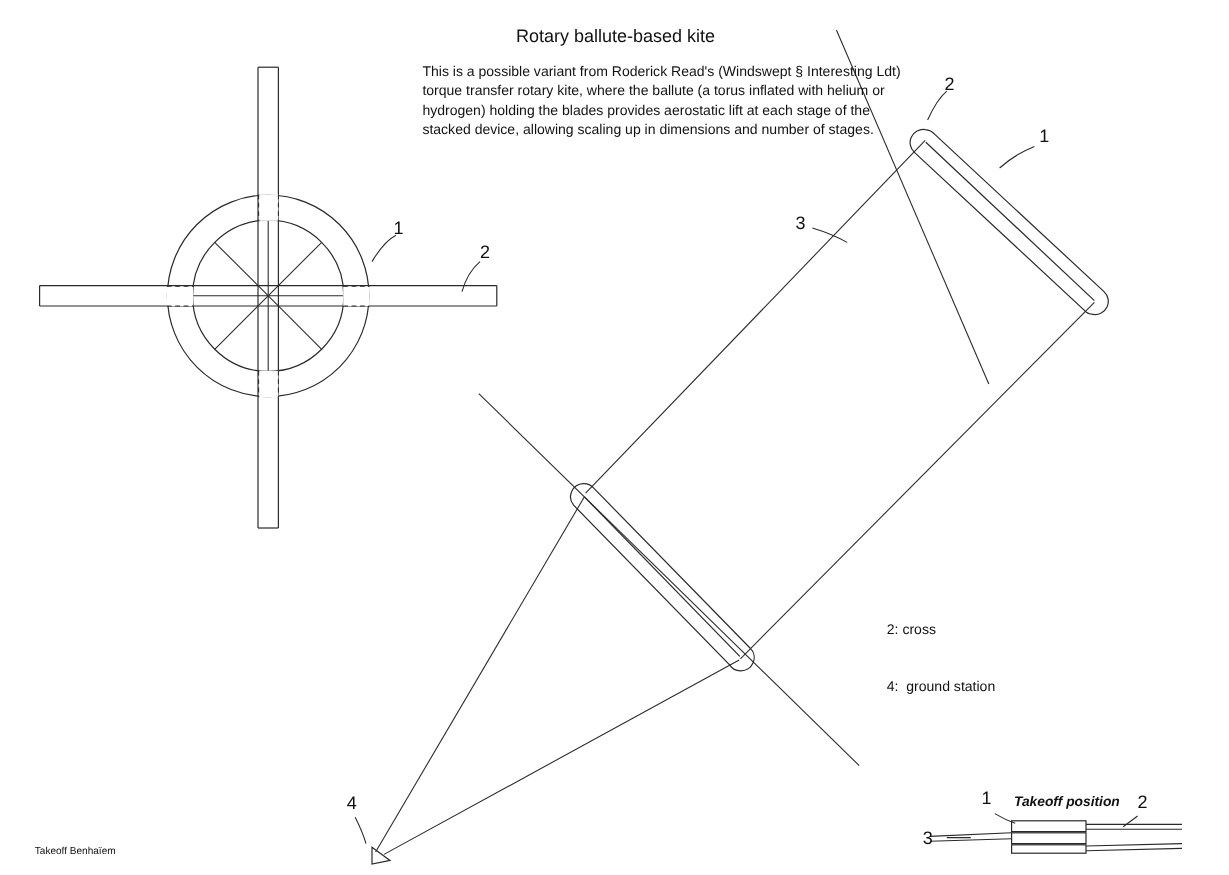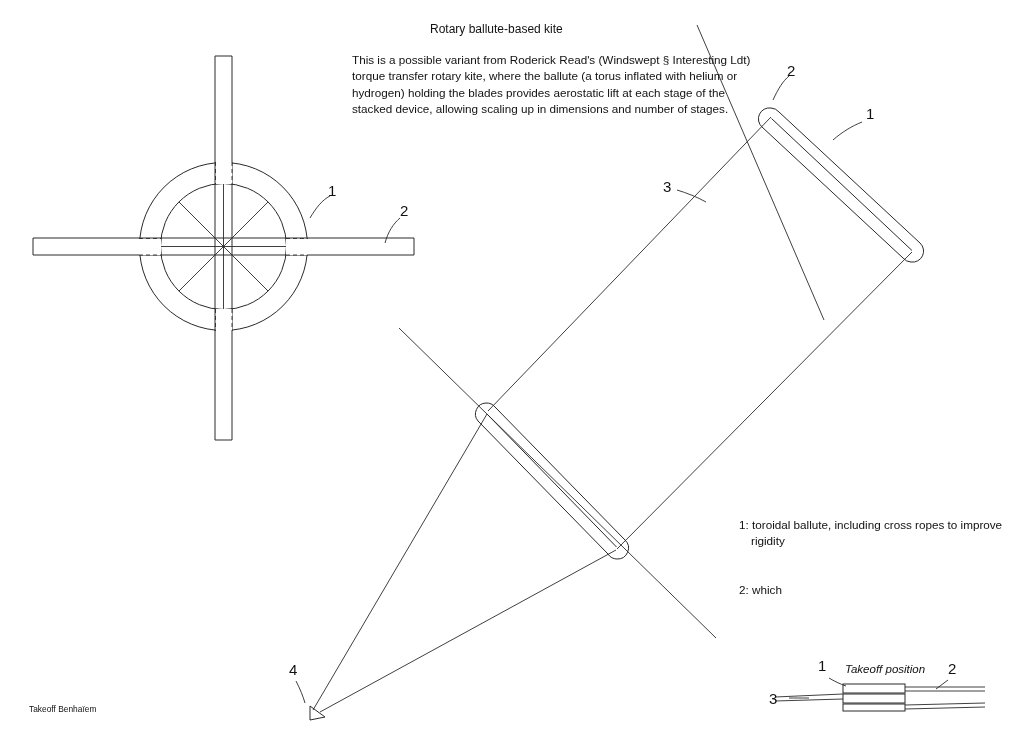--- a/index.html
+++ b/index.html
@@ -21,21 +21,21 @@
     width: 1024px;
     height: 729px;
   }
   .txt {
     position: absolute;
     white-space: pre-wrap;
   }
   #title {
     left: 430px;
     top: 22px;
-    font-size: 12px;
+    font-size: 15px;
     color: #111;
   }
   #intro {
     left: 307px;
     top: 52px;
     width: 400px;
     font-size: 11.7px;
     line-height: 16.3px;
     color: #111;
     margin-left: 45px;
@@ -68,20 +68,21 @@
     font-size: 15px;
     color: #111;
   }
   #takeoff-label {
     position: absolute;
     left: 845px;
     top: 663px;
     font-size: 11.5px;
     font-style: italic;
     color: #111;
+    font-weight: bold;
   }
 </style>
 </head>
 <body>
 
 <svg id="canvas" viewBox="0 0 1024 729" xmlns="http://www.w3.org/2000/svg">
 
   <g fill="none" stroke="#2a2a2a" stroke-width="1">
 
     <g>
@@ -182,22 +183,22 @@
     <path d="M 948,680 C 944,683 940,686 936,689" stroke-width="0.9"></path>
     <path d="M 789,698 C 795,698 802,698 809,698" stroke-width="0.9"></path>
   </g>
 </svg>
 
 <div class="txt" id="title">Rotary ballute-based kite</div>
 
 <div class="txt" id="intro">This is a possible variant from Roderick Read's (Windswept § Interesting Ldt) torque transfer rotary kite, where the ballute (a torus inflated with helium or hydrogen) holding the blades provides aerostatic lift at each stage of the stacked device, allowing scaling up in dimensions and number of stages.</div>
 
 <div class="txt" id="legend">
-  <span class="legend-line"><span class="lead">1: </span><span>toroidal ballute, including cross ropes to improve rigidity</span></span>
-  <span class="legend-line"><span class="lead">2: </span><span>which</span></span>
+  <span class="legend-line"><span class="lead">2: </span><span>cross</span></span>
+  <span class="legend-line"><span class="lead">4: </span><span> ground station</span></span>
 </div>
 
 <div class="txt" id="credit">
   <div>Takeoff Benhaïem</div>
   
 </div>
 
 <div class="callout" style="left:328px; top:182px;">1</div>
 <div class="callout" style="left:400px; top:202px;">2</div>
 <div class="callout" style="left:787px; top:62px;">2</div>

